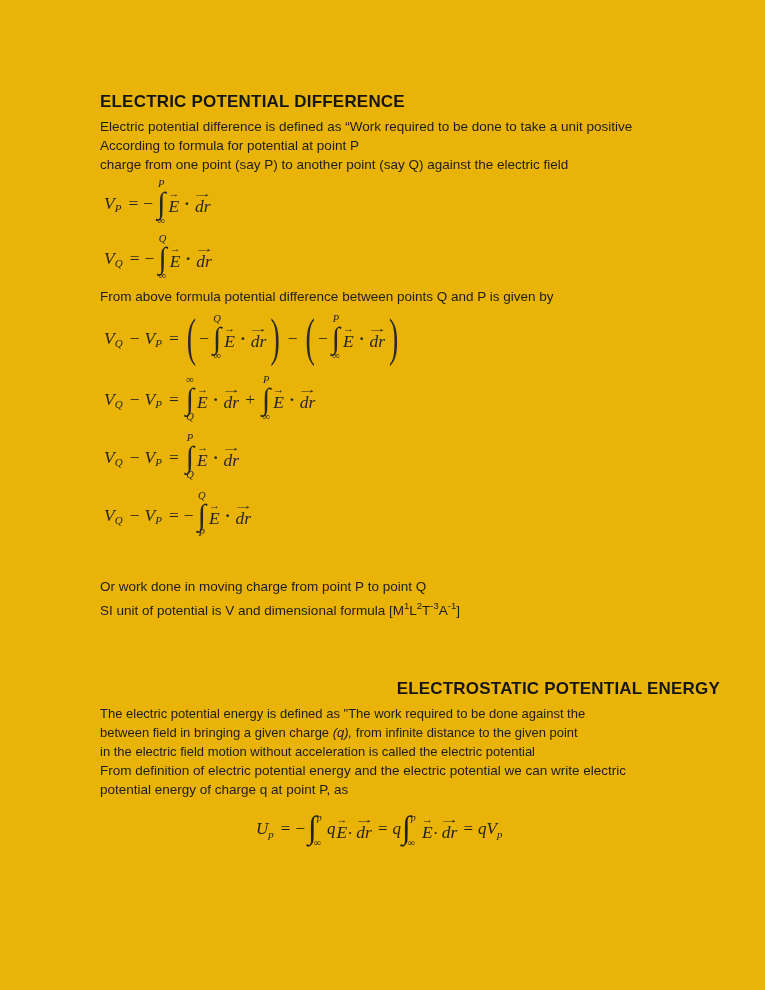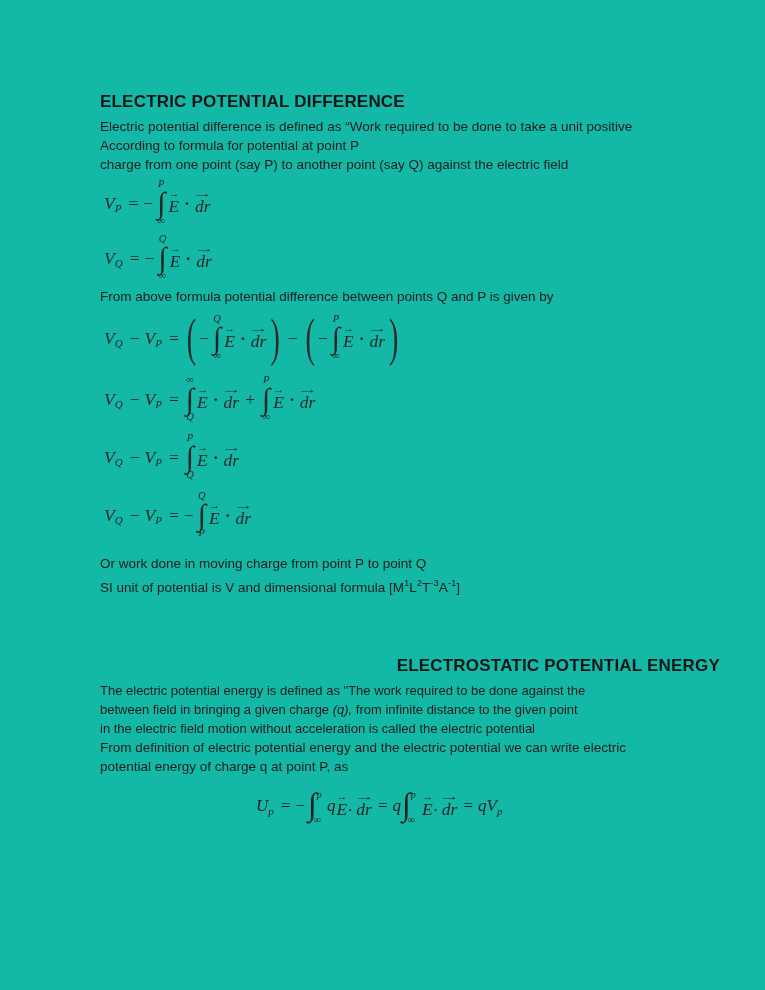--- a/index.html
+++ b/index.html
@@ -1,17 +1,17 @@
 <!DOCTYPE html>
 <html><head>
 <meta charset="utf-8">
 <style>
   html,body { margin:0; padding:0; background:#ffffff; }
   .page {
-    position:relative; width:765px; height:990px; background:#14b8a6;
+    position:relative; width:765px; height:990px; background:#eab308;
     font-family:"Liberation Sans","DejaVu Sans",sans-serif; color:#1d1d1d;
     overflow:hidden;
   }
   .content { position:absolute; left:100px; top:92px; width:620px; }
 
   .sec-title {
     font-size:17px; font-weight:600; letter-spacing:0.2px; color:#161616;
     margin:0 0 5px 0; line-height:20px;
   }
   .tline { font-size:13.5px; line-height:19px; white-space:nowrap; color:#1d1d1d; }
@@ -50,21 +50,21 @@
     font-size:17px; color:#1f1f1f; font-weight:500;
     margin:6px 0 0 156px; height:48px;
   }
   .int2 { display:inline-flex; margin:0 3px 0 1px; }
   .int2 .iglyph2 { font-size:32px; line-height:1; font-style:normal; }
   .int2 .limcol { display:inline-flex; flex-direction:column; justify-content:space-between;
                   height:36px; font-size:10px; padding-top:1px; }
   .int2 .ltop { font-style:italic; }
   .int2 .lbot { font-style:normal; position:relative; left:-3px; }
 
-  .gap-after-eq6 { margin-top:13px; }
+  .gap-after-eq6 { margin-top:36px; }
   .sec2-title { margin-top:59px;text-align:right; }
 </style>
 </head>
 <body>
 
 <div class="page">
   <div class="content">
 
     <h1 class="sec-title">ELECTRIC POTENTIAL DIFFERENCE</h1>
 

